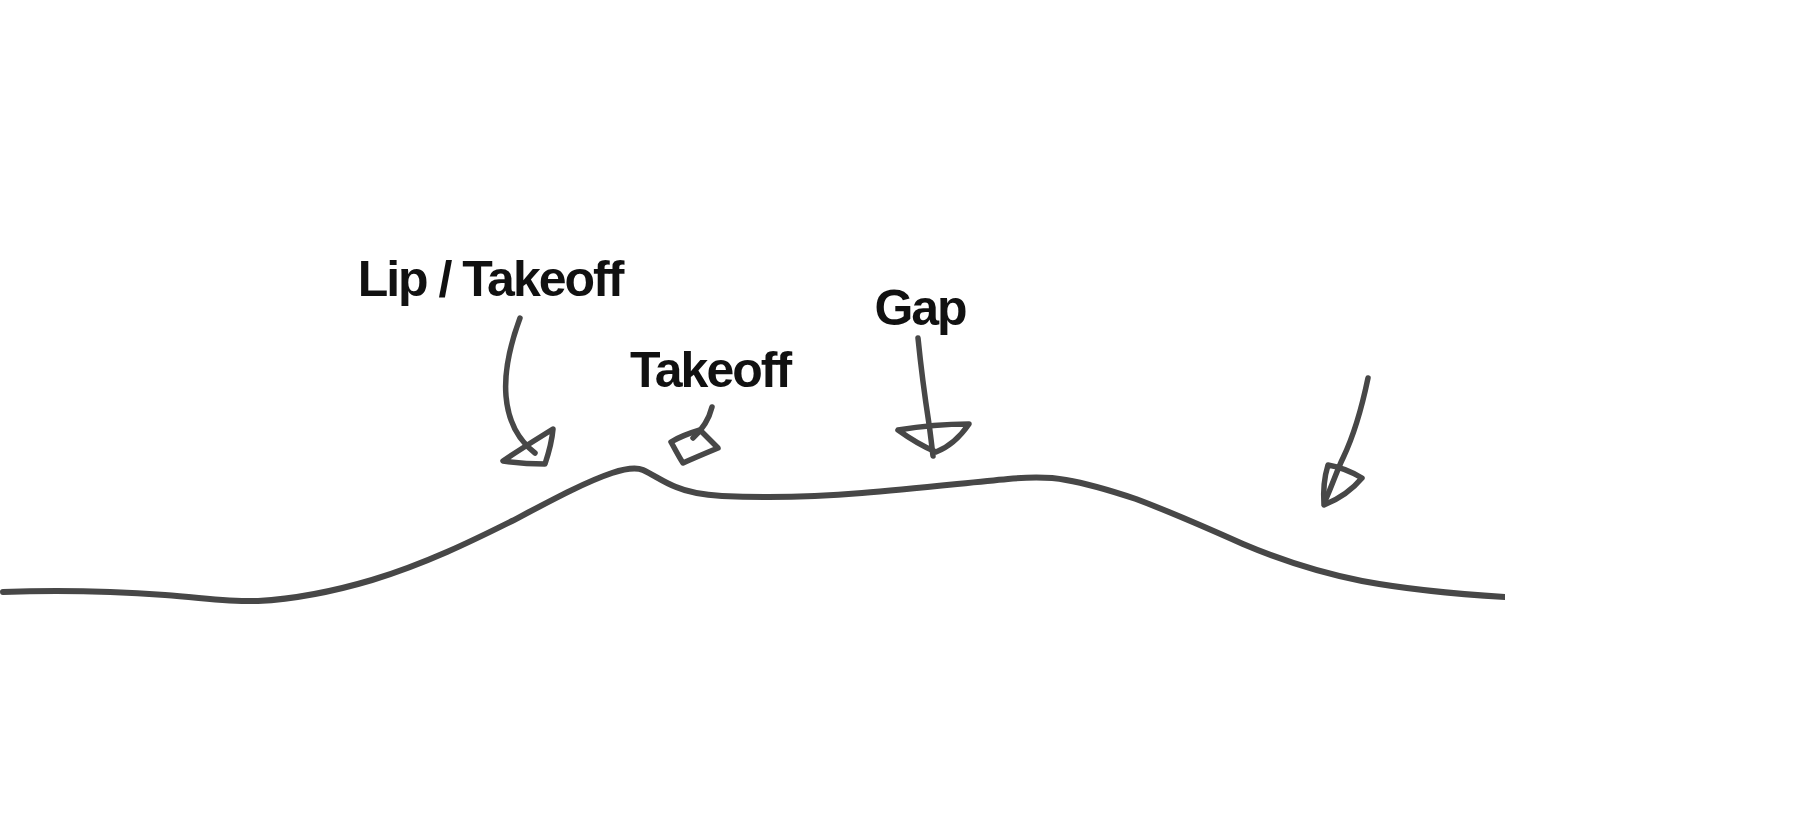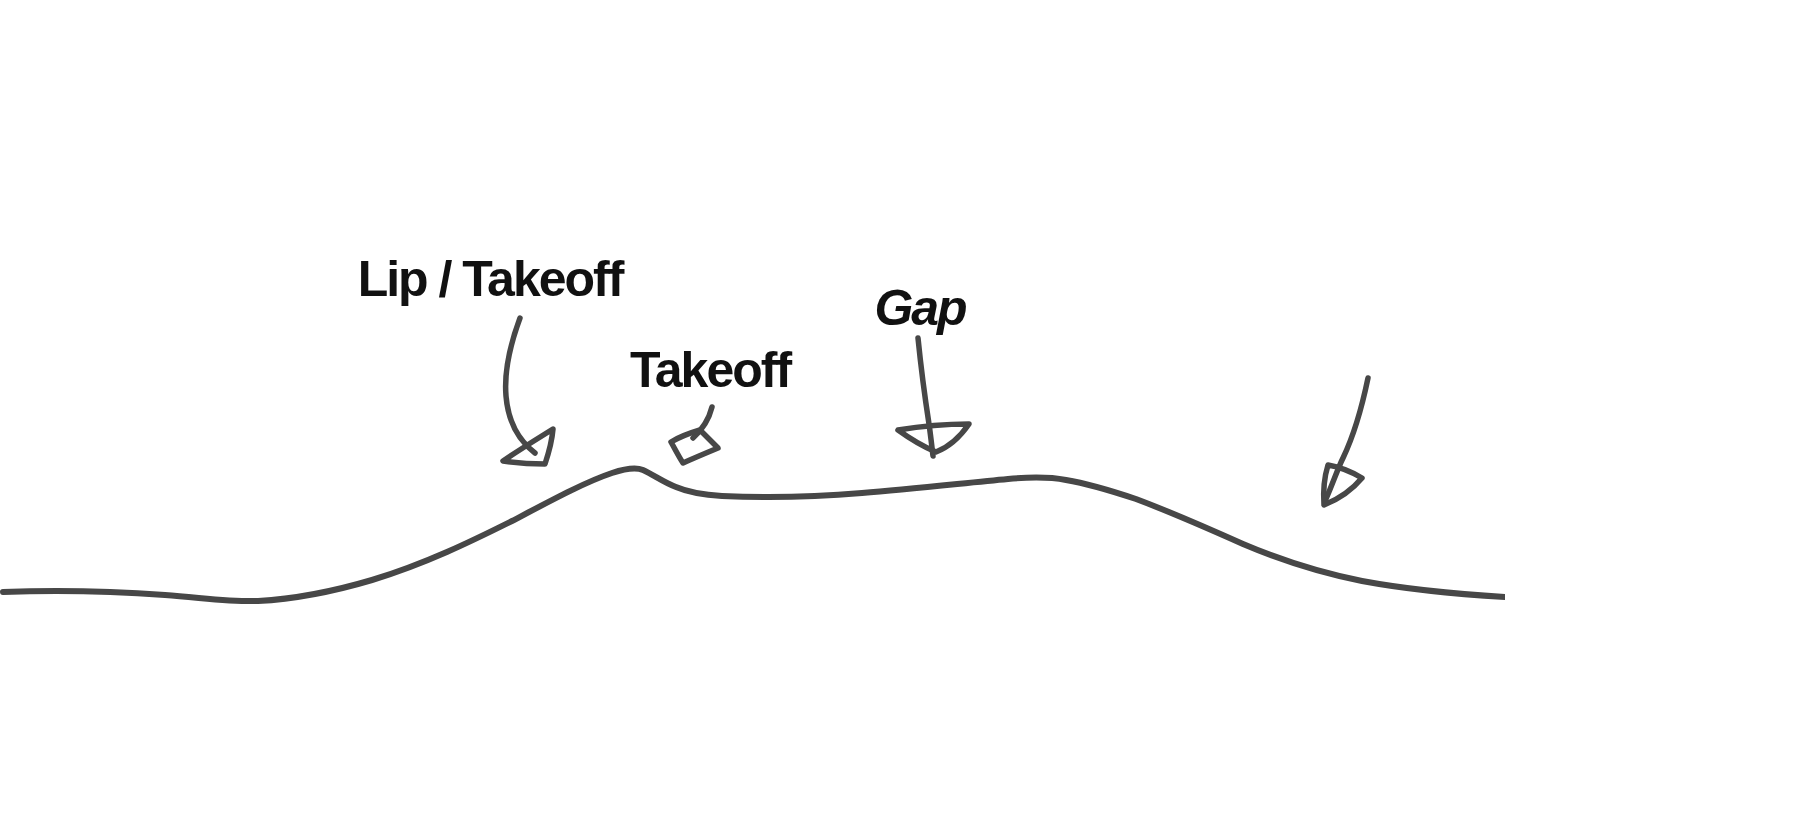--- a/index.html
+++ b/index.html
@@ -37,21 +37,21 @@
     transform: translateX(-50%);
     font-weight: 700;
     font-size: 50px;
     line-height: 1.15;
     letter-spacing: -2px;
     color: #111111;
     white-space: nowrap;
   }
   #label-lip      { left: 490px;  top: 251px; }
   #label-knuckle  { left: 710px;  top: 342px; }
-  #label-gap      { left: 920px;  top: 280px; font-style: italic; }
+  #label-gap      { left: 920px;  top: 280px; }
   #label-landing  { left: 1383px; top: 314px; }
 </style>
 </head>
 <body>
 
 <div class="canvas">
 
   <svg class="sketch-svg" viewBox="0 0 1801 830" aria-hidden="true">
 
     <path class="ink terrain" d="M 3 592

